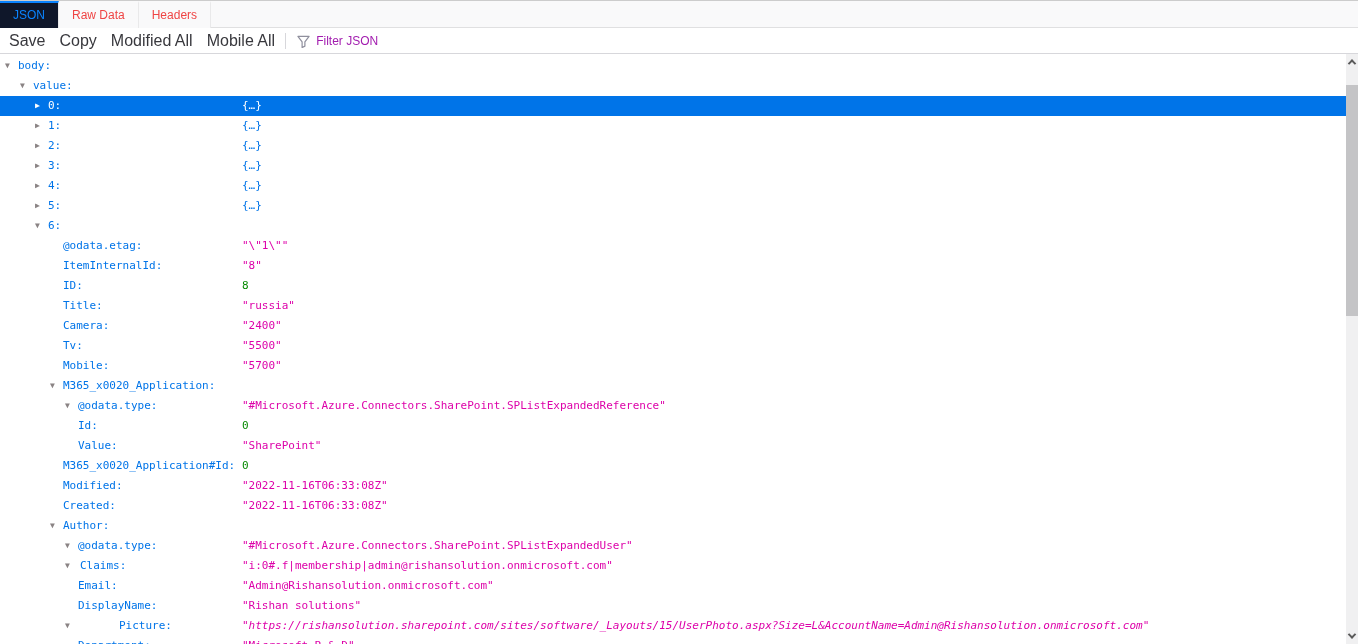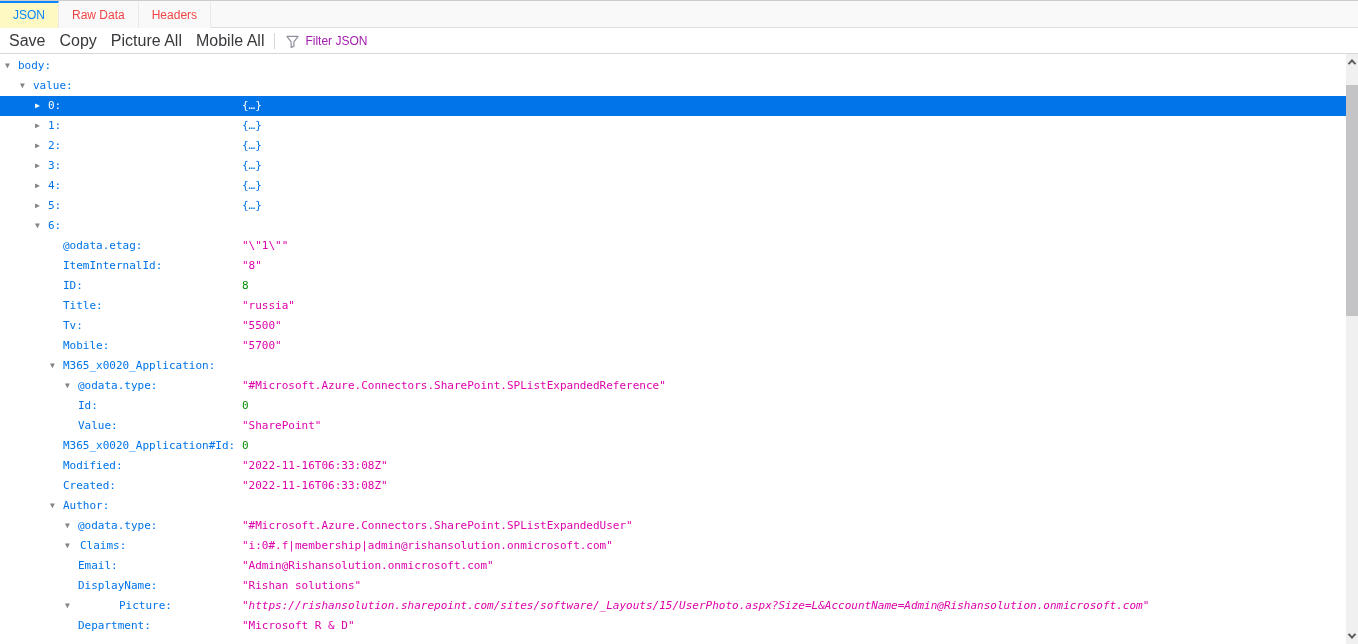--- a/index.html
+++ b/index.html
@@ -8,21 +8,21 @@
               font-family:"Liberation Sans", sans-serif; }
   body { position:relative; }
 
   
   .tabbar { position:absolute; top:0; left:0; right:0; height:28px;
             background:#f9f9fa; border-top:1px solid #cccccc;
             border-bottom:1px solid #e0e0e1; display:flex; }
   .tab { height:27px; line-height:24px; padding:0 13px; font-size:12px;
          color:#ef4444; border-top:2px solid transparent;
          border-right:1px solid #e9e9ea; cursor:default; background:#f9f9fa; }
-  .tab.active { color:var(--accent); border-top-color:var(--accent); background:#fef9c3; }
+  .tab.active { color:var(--accent); border-top-color:var(--accent); background:#0f172a; }
 
   
   .toolbar { position:absolute; top:28px; left:0; right:0; height:26px;
              background:#fff; border-bottom:1px solid #d7d7db;
              display:flex; align-items:center; padding-left:2px; }
   .tbtn { background:transparent; border:none; font-family:"Liberation Sans",sans-serif;
           font-size:16px; color:#38383d; padding:0 7px; height:24px; cursor:default; }
   .tsep { width:1px; height:16px; background:#d7d7db; margin:0 3px; }
   .filterbox { display:flex; align-items:center; gap:6px; padding:0 8px; height:24px; }
   .filterbox .ph { font-size:12px; color:#a21caf; }
@@ -66,21 +66,21 @@
     <span>Raw Data</span>
   </div>
   <div class="tab">
     <span>Headers</span>
   </div>
 </div>
 
 <div class="toolbar">
   <button class="tbtn">Save</button>
   <button class="tbtn">Copy</button>
-  <button class="tbtn">Picture All</button>
+  <button class="tbtn">Modified All</button>
   <button class="tbtn">Mobile All</button>
   <div class="tsep"></div>
   <div class="filterbox">
     <span class="funnel">
       <svg viewBox="0 0 14 14" width="13" height="13">
         <path d="M1 1.5 h12 L8.5 7.5 v4.5 l-3 1.5 v-6 Z" fill="none" stroke="#8f8f9d" stroke-width="1.3" stroke-linejoin="round"></path>
       </svg>
     </span>
     <span class="ph">Filter JSON</span>
   </div>
@@ -140,20 +140,24 @@
       </div>
       <div class="row">
         <span class="key" style="left: 63px;">ID:</span>
         <span class="val number">8</span>
       </div>
       <div class="row">
         <span class="key" style="left: 63px;">Title:</span>
         <span class="val string">"russia"</span>
       </div>
       <div class="row">
+        <span class="key" style="left: 63px;">Camera:</span>
+        <span class="val string">"2400"</span>
+      </div>
+      <div class="row">
         <span class="key" style="left: 63px;">Tv:</span>
         <span class="val string">"5500"</span>
       </div>
       <div class="row">
         <span class="key" style="left: 63px;">Mobile:</span>
         <span class="val string">"5700"</span>
       </div>
       <div class="row">
         <span class="twisty" style="left: 50px;">▼</span>
         <span class="key" style="left: 63px;">M365_x0020_Application:</span>

